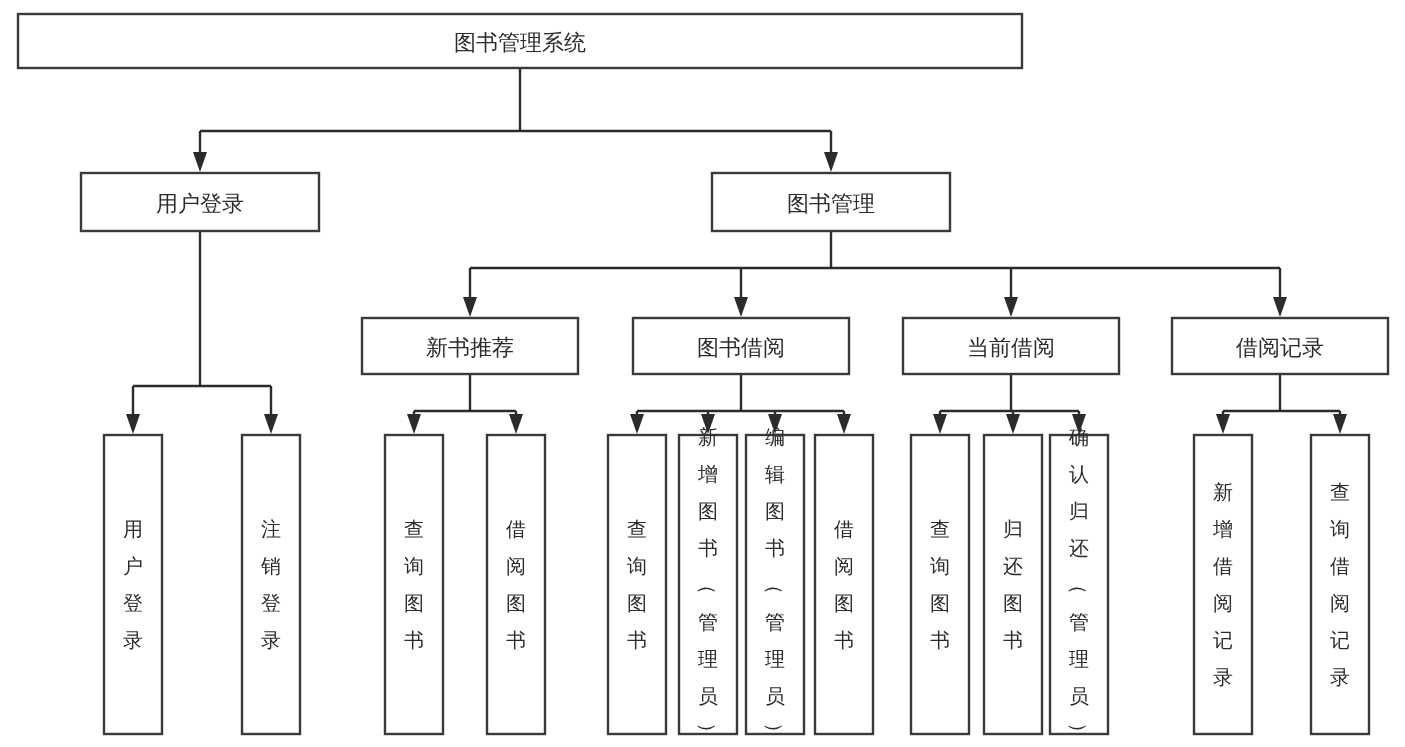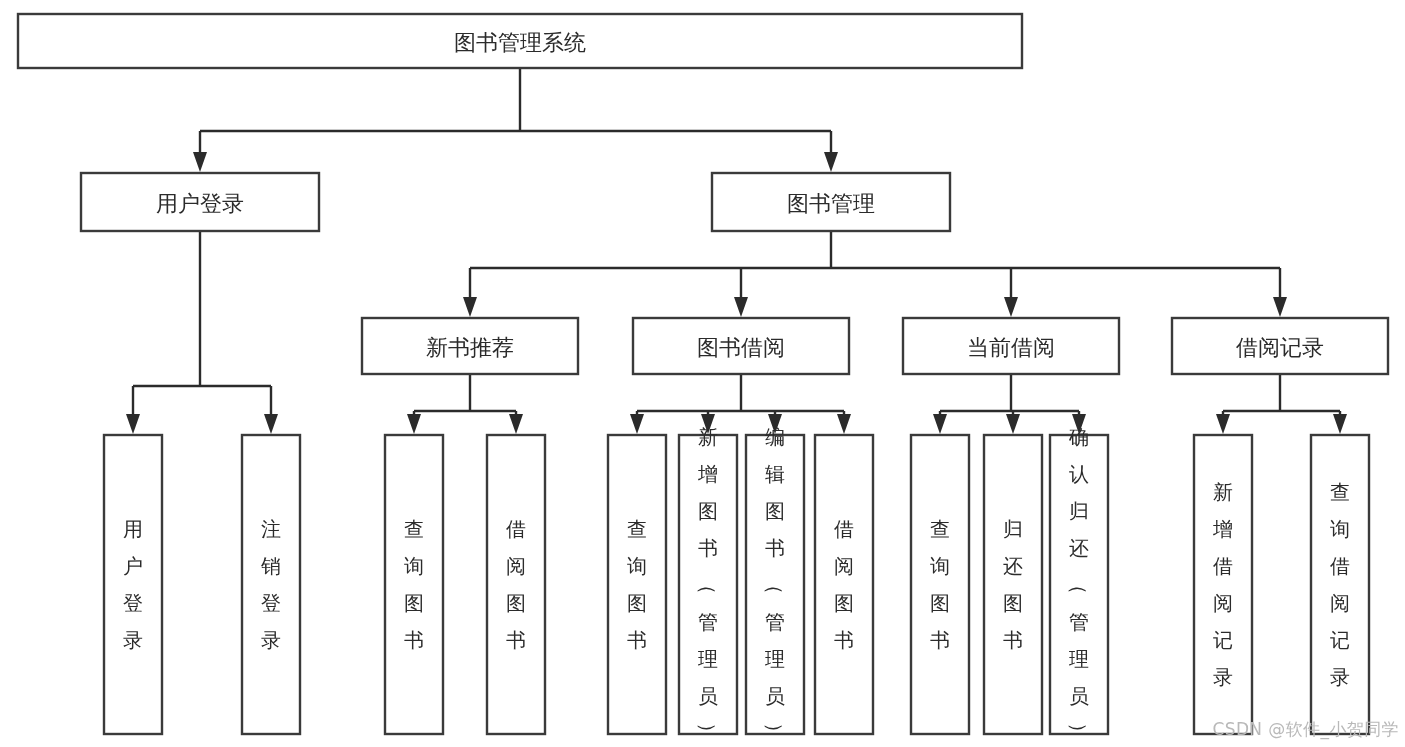--- a/index.html
+++ b/index.html
@@ -285,14 +285,13 @@
           <text x="1340" y="492" class="node-label vertical-char">查</text>
           <text x="1340" y="529" class="node-label vertical-char">询</text>
           <text x="1340" y="566" class="node-label vertical-char">借</text>
           <text x="1340" y="603" class="node-label vertical-char">阅</text>
           <text x="1340" y="640" class="node-label vertical-char">记</text>
           <text x="1340" y="677" class="node-label vertical-char">录</text>
           <g></g>
         </g>
       </g>
     </svg>
-  <div class="watermark">CSDN @软件_小贺同学</div>
 </div>
 
 </body></html>

